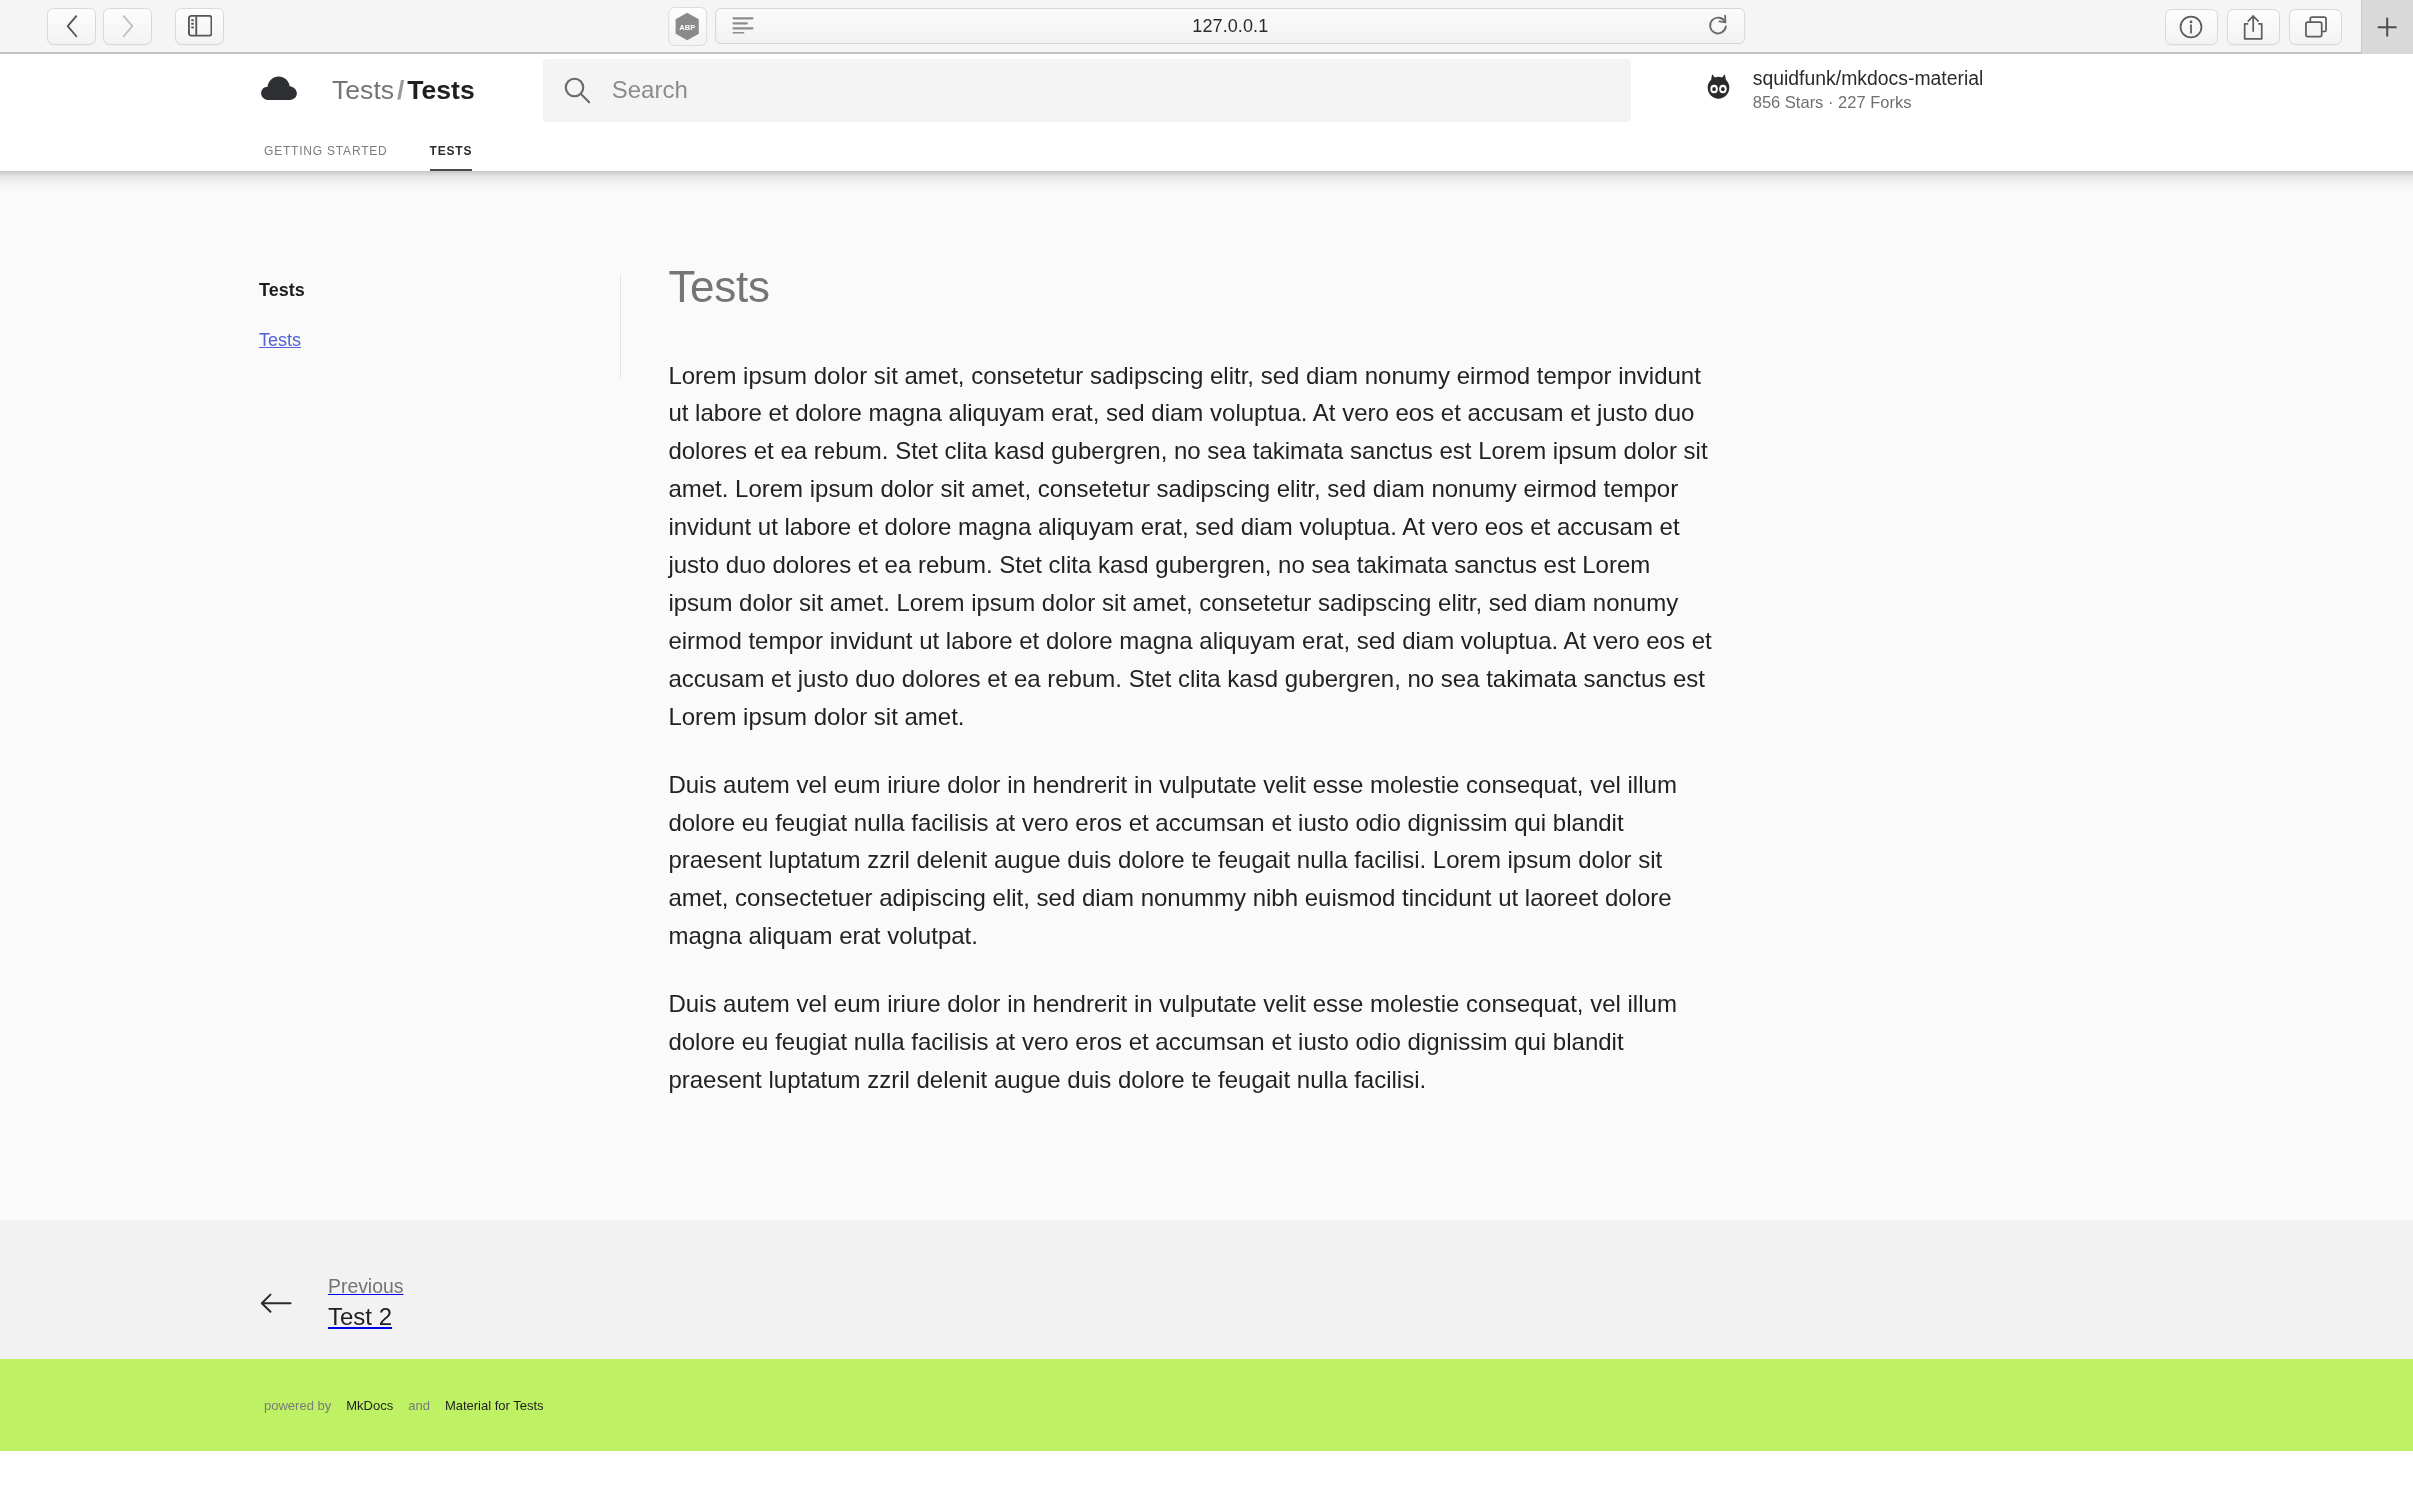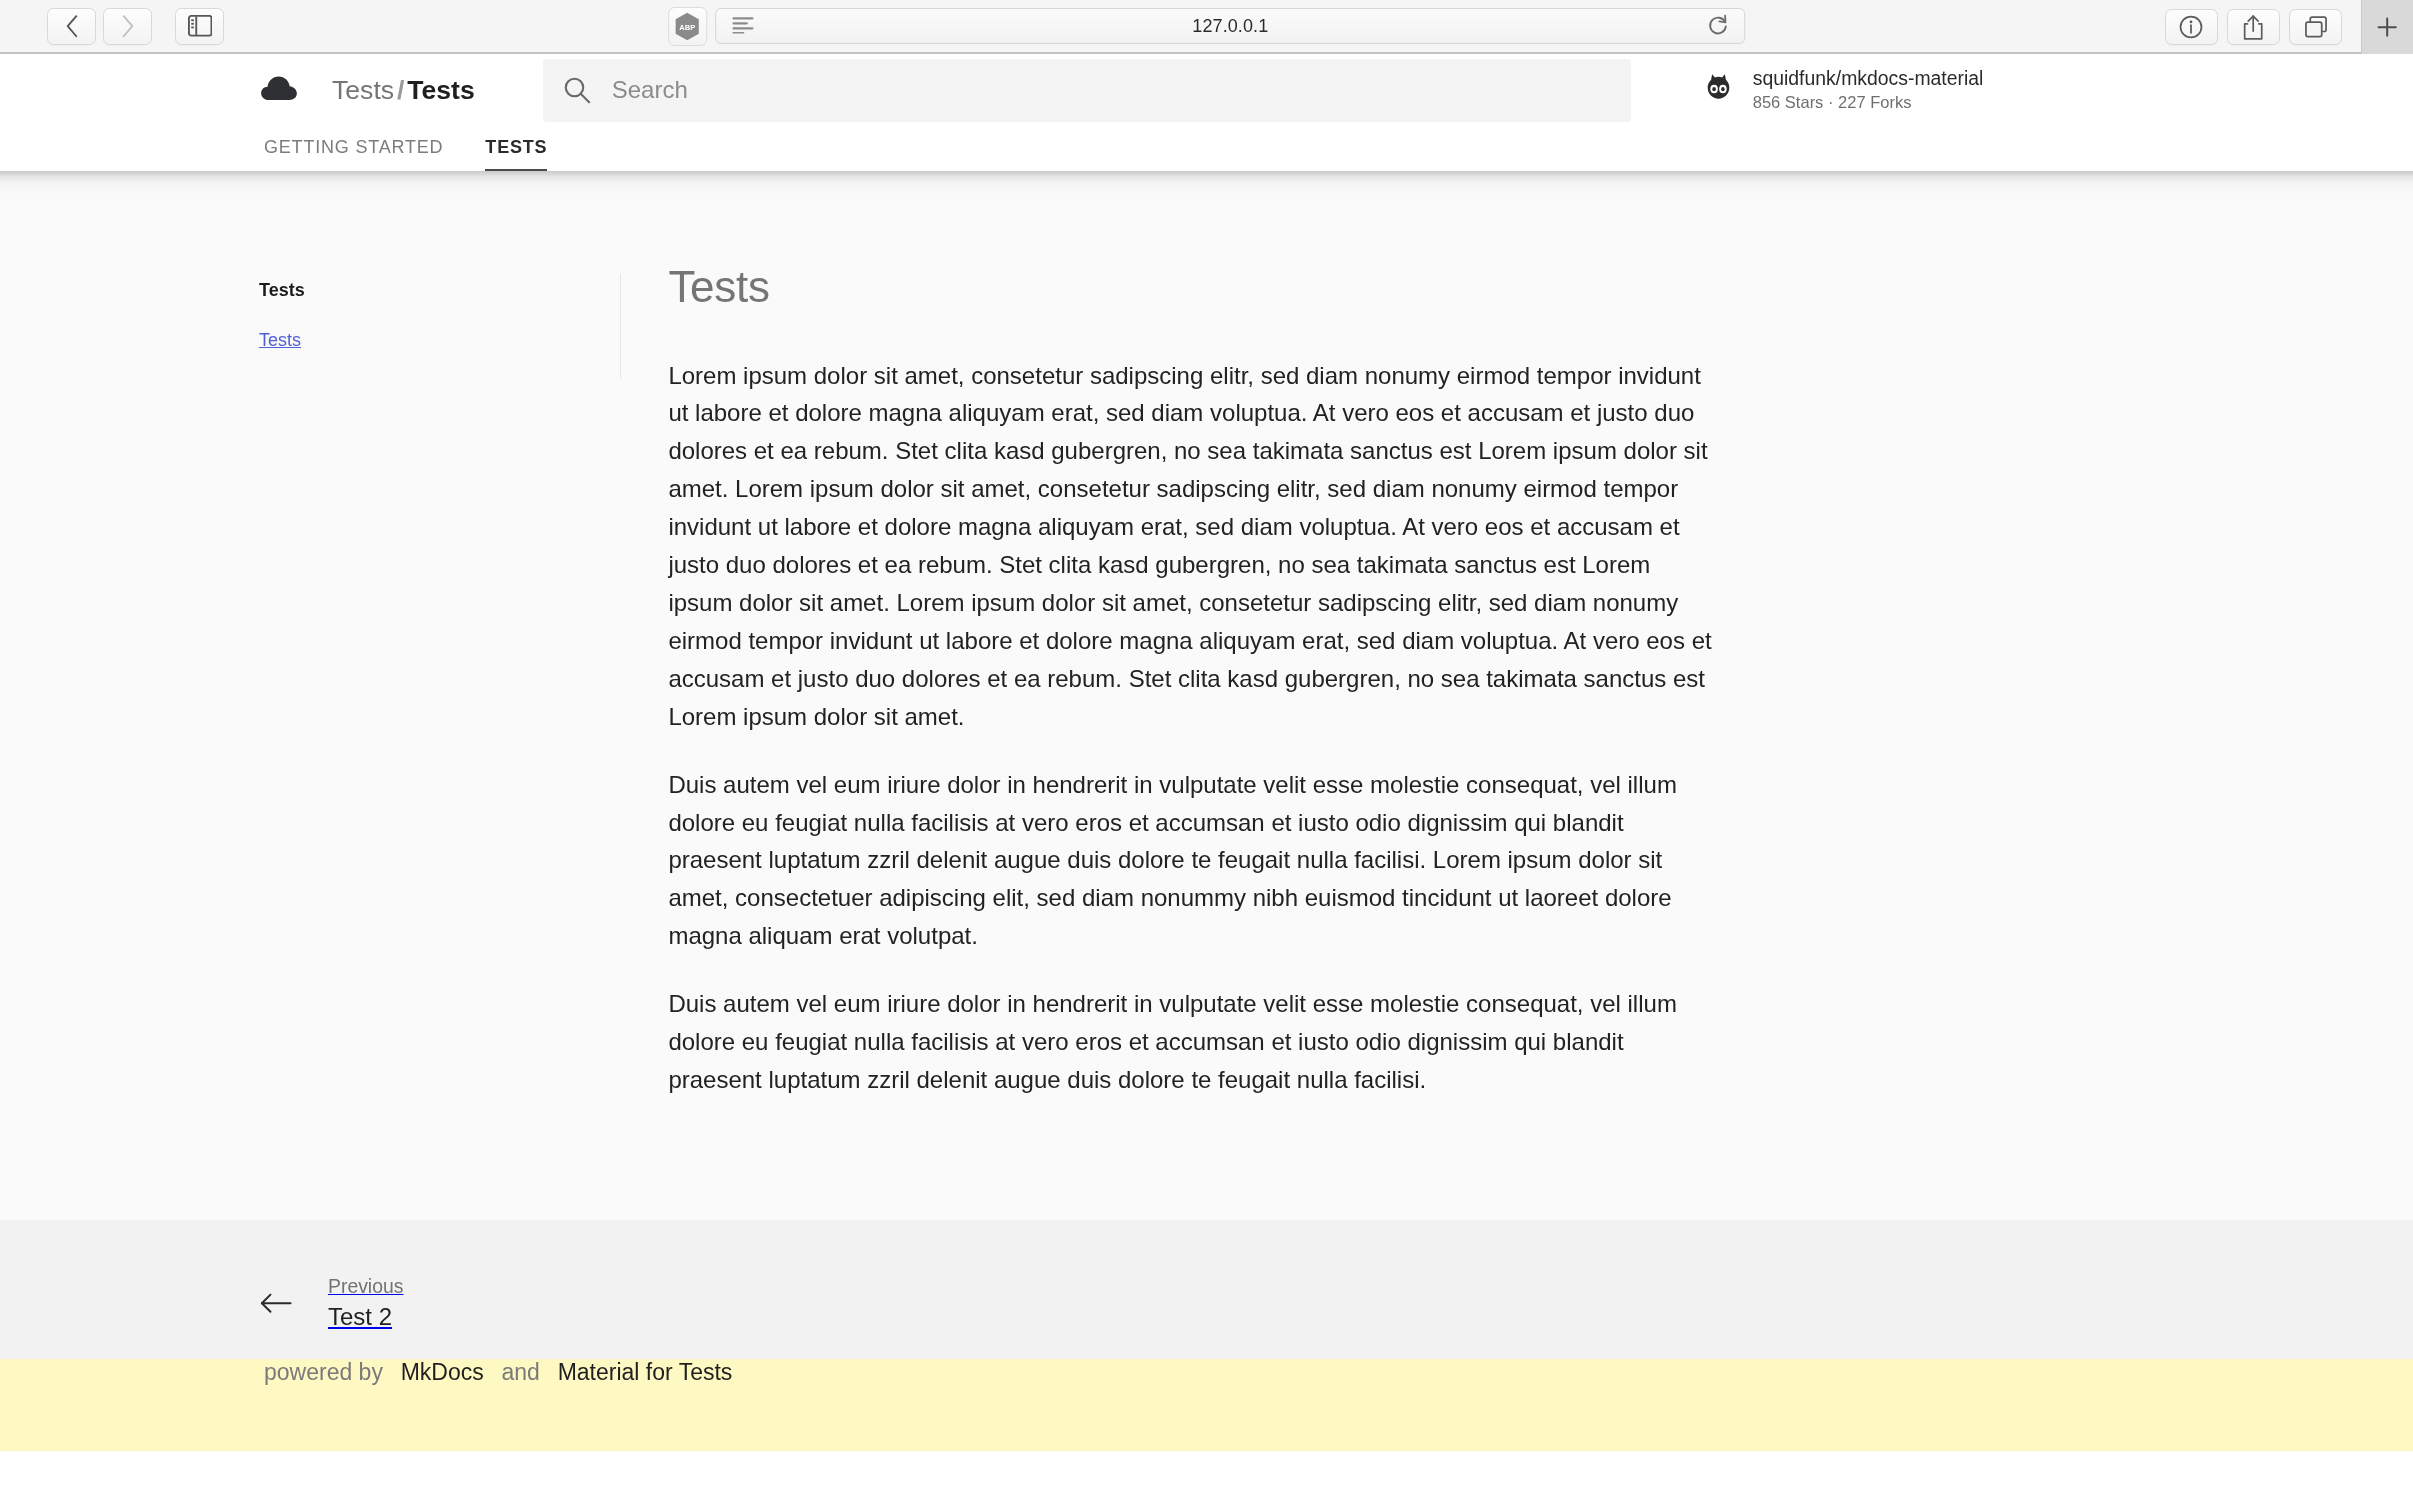--- a/index.html
+++ b/index.html
@@ -109,21 +109,21 @@
   .repo-meta { line-height: 1.22; }
   .repo-name { font-size: 19.4px; font-weight: 400; color: #2b2b2b; white-space: nowrap; }
   .repo-stats { font-size: 16.5px; color: #6f6f6f; white-space: nowrap; margin-top: 1.4px; }
 
   .header-tabs {
     display: flex; align-items: flex-end;
     padding-left: 264px;
     height: 55px;
   }
   .tab {
-    font-size: 18px; letter-spacing: 0.8px;
+    font-size: 12px; letter-spacing: 0.8px;
     color: #7c7c7c;
     padding: 0 0 11.5px 0;
     margin-right: 42px;
     border-bottom: 2.9px solid transparent;
     white-space: nowrap;
   }
   .tab.active { color: #2b2b2b; font-weight: 700; border-bottom-color: #4a4a4a; }
 
   .header-shadow {
     position: absolute; left: 0; right: 0; top: 100%;
@@ -172,25 +172,25 @@
     display: flex; align-items: center;
     padding-left: 259px;
   }
   .prev-link { display: flex; align-items: center; gap: 0; margin-top: 28px; }
   .prev-arrow { width: 69px; display:flex; align-items:center; justify-content:flex-start; }
   .prev-text { line-height: 1.2; }
   .prev-label { font-size: 19.4px; color: #737373; }
   .prev-title { font-size: 24px; color: #212121; margin-top: 5px; }
 
   .footer-meta {
-    background: #fef9c3;
+    background: #bef264;
     height: 92px;
-    display: flex; align-items: flex-start;
+    display: flex; align-items: center;
     padding-left: 264px;
-    font-size: 23px; color: #7a7a7a;
+    font-size: 13px; color: #7a7a7a;
   }
   .footer-meta a { color: #1f1f1f; text-decoration: none; }
   .footer-meta .gap { padding: 0 5.7px; }
 </style>
 </head>
 <body>
 
 <div class="browser-chrome">
 
   <div class="chrome-left">

